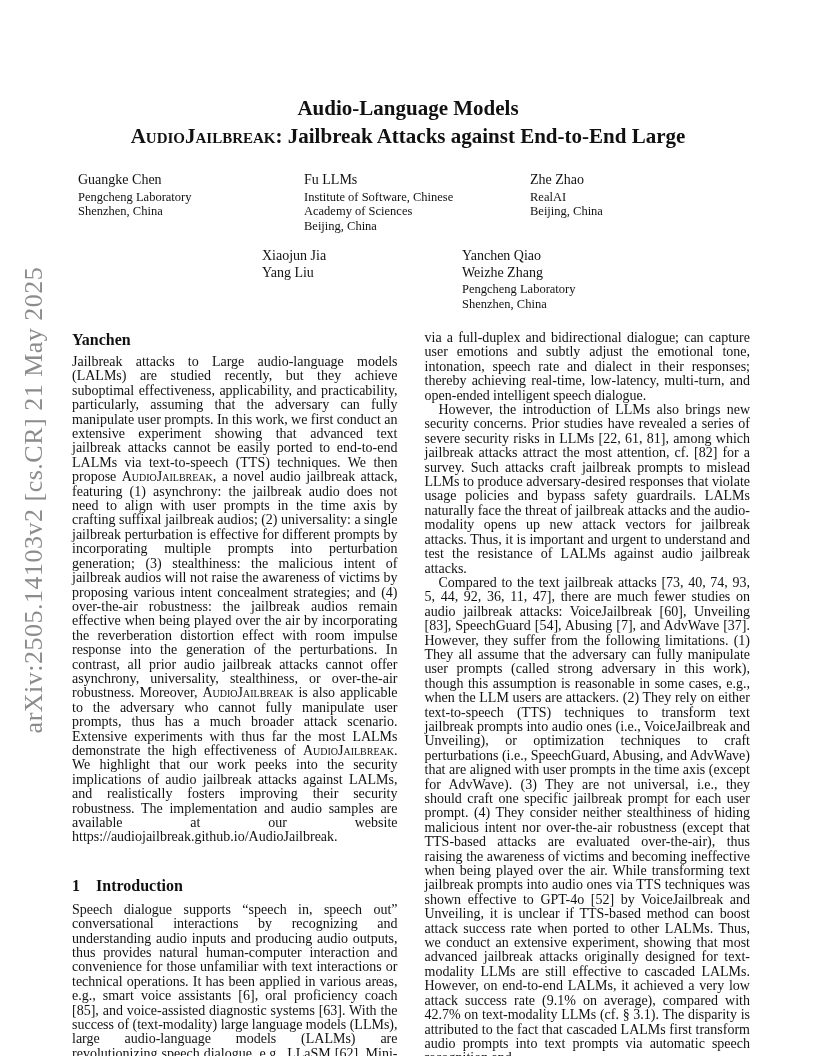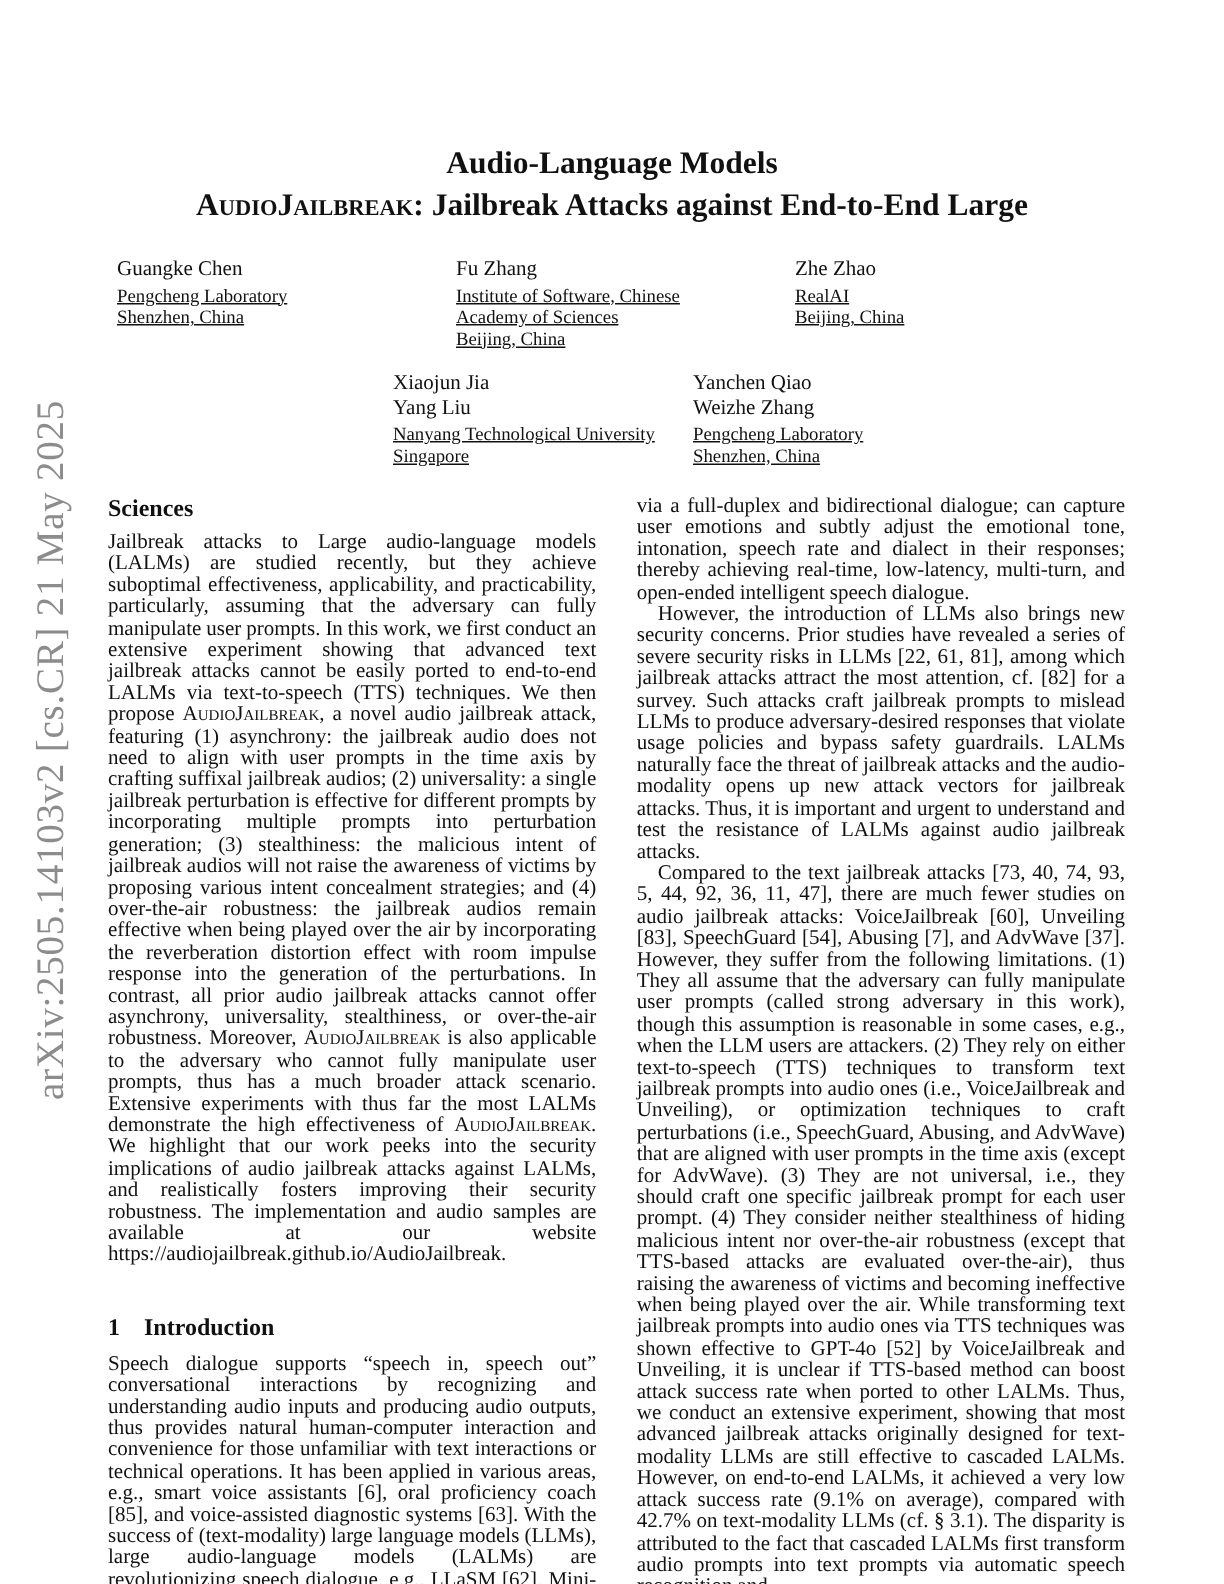--- a/index.html
+++ b/index.html
@@ -40,21 +40,21 @@
     left: 78px;
     width: 678px;
     display: flex;
     text-align: left;
   }
   .row1 { top: 172px; }
   .row1 .author { flex: 1; }
   .row2 { top: 248px; justify-content: center; padding-left: 45px; }
   .row2 .author { width: 200px; flex: none; }
   .author-names { font-size: 14px; line-height: 16.5px; }
-  .author-affil { font-size: 12.5px; line-height: 14.5px; margin-top: 1px; text-decoration: underline; }
+  .author-affil { font-size: 12.5px; line-height: 14.5px; margin-top: 1px; }
   .columns {
     position: absolute;
     top: 331px;
     left: 72px;
     width: 678px;
     display: flex;
     gap: 27px;
   }
   .col { width: 325.5px; }
   .abs-heading {
@@ -96,21 +96,21 @@
         <div class="author-names">
           <div>Guangke Chen</div>
         </div>
         <div class="author-affil">
           <div>Pengcheng Laboratory</div>
           <div>Shenzhen, China</div>
         </div>
       </div>
       <div class="author">
         <div class="author-names">
-          <div>Fu Zhang</div>
+          <div>Fu LLMs</div>
         </div>
         <div class="author-affil">
           <div>Institute of Software, Chinese</div>
           <div>Academy of Sciences</div>
           <div>Beijing, China</div>
         </div>
       </div>
       <div class="author">
         <div class="author-names">
           <div>Zhe Zhao</div>
@@ -120,40 +120,36 @@
           <div>Beijing, China</div>
         </div>
       </div>
     </div>
   <div class="authors-row row2">
       <div class="author">
         <div class="author-names">
           <div>Xiaojun Jia</div>
           <div>Yang Liu</div>
         </div>
-        <div class="author-affil">
-          <div>Nanyang Technological University</div>
-          <div>Singapore</div>
-        </div>
       </div>
       <div class="author">
         <div class="author-names">
           <div>Yanchen Qiao</div>
           <div>Weizhe Zhang</div>
         </div>
         <div class="author-affil">
           <div>Pengcheng Laboratory</div>
           <div>Shenzhen, China</div>
         </div>
       </div>
     </div>
 
   <div class="columns">
     <div class="col">
-      <h2 class="abs-heading">Sciences</h2>
+      <h2 class="abs-heading">Yanchen</h2>
       <p class="body-text">Jailbreak attacks to Large audio-language models (LALMs) are studied recently, but they achieve suboptimal effectiveness, applicability, and practicability, particularly, assuming that the adversary can fully manipulate user prompts. In this work, we first conduct an extensive experiment showing that advanced text jailbreak attacks cannot be easily ported to end-to-end LALMs via text-to-speech (TTS) techniques. We then propose <span class="sc">AudioJailbreak</span>, a novel audio jailbreak attack, featuring (1) asynchrony: the jailbreak audio does not need to align with user prompts in the time axis by crafting suffixal jailbreak audios; (2) universality: a single jailbreak perturbation is effective for different prompts by incorporating multiple prompts into perturbation generation; (3) stealthiness: the malicious intent of jailbreak audios will not raise the awareness of victims by proposing various intent concealment strategies; and (4) over-the-air robustness: the jailbreak audios remain effective when being played over the air by incorporating the reverberation distortion effect with room impulse response into the generation of the perturbations. In contrast, all prior audio jailbreak attacks cannot offer asynchrony, universality, stealthiness, or over-the-air robustness. Moreover, <span class="sc">AudioJailbreak</span> is also applicable to the adversary who cannot fully manipulate user prompts, thus has a much broader attack scenario. Extensive experiments with thus far the most LALMs demonstrate the high effectiveness of <span class="sc">AudioJailbreak</span>. We highlight that our work peeks into the security implications of audio jailbreak attacks against LALMs, and realistically fosters improving their security robustness. The implementation and audio samples are available at our website https://audiojailbreak.github.io/AudioJailbreak.</p>
       <h2 class="sec-heading"><span class="sec-num">1</span><span>Introduction</span></h2>
       <p class="body-text">Speech dialogue supports “speech in, speech out” conversational interactions by recognizing and understanding audio inputs and producing audio outputs, thus provides natural human-computer interaction and convenience for those unfamiliar with text interactions or technical operations. It has been applied in various areas, e.g., smart voice assistants [6], oral proficiency coach [85], and voice-assisted diagnostic systems [63]. With the success of (text-modality) large language models (LLMs), large audio-language models (LALMs) are revolutionizing speech dialogue, e.g., LLaSM [62], Mini-Omni [78], and SpeechGPT [89]. They are free of wake-up words; can handle speech overlap, interruptions, and interjections</p>
     </div>
     <div class="col">
       <p class="body-text">via a full-duplex and bidirectional dialogue; can capture user emotions and subtly adjust the emotional tone, intonation, speech rate and dialect in their responses; thereby achieving real-time, low-latency, multi-turn, and open-ended intelligent speech dialogue.</p>
       <p class="body-text indent">However, the introduction of LLMs also brings new security concerns. Prior studies have revealed a series of severe security risks in LLMs [22, 61, 81], among which jailbreak attacks attract the most attention, cf. [82] for a survey. Such attacks craft jailbreak prompts to mislead LLMs to produce adversary-desired responses that violate usage policies and bypass safety guardrails. LALMs naturally face the threat of jailbreak attacks and the audio-modality opens up new attack vectors for jailbreak attacks. Thus, it is important and urgent to understand and test the resistance of LALMs against audio jailbreak attacks.</p>
       <p class="body-text indent">Compared to the text jailbreak attacks [73, 40, 74, 93, 5, 44, 92, 36, 11, 47], there are much fewer studies on audio jailbreak attacks: VoiceJailbreak [60], Unveiling [83], SpeechGuard [54], Abusing [7], and AdvWave [37]. However, they suffer from the following limitations. (1) They all assume that the adversary can fully manipulate user prompts (called strong adversary in this work), though this assumption is reasonable in some cases, e.g., when the LLM users are attackers. (2) They rely on either text-to-speech (TTS) techniques to transform text jailbreak prompts into audio ones (i.e., VoiceJailbreak and Unveiling), or optimization techniques to craft perturbations (i.e., SpeechGuard, Abusing, and AdvWave) that are aligned with user prompts in the time axis (except for AdvWave). (3) They are not universal, i.e., they should craft one specific jailbreak prompt for each user prompt. (4) They consider neither stealthiness of hiding malicious intent nor over-the-air robustness (except that TTS-based attacks are evaluated over-the-air), thus raising the awareness of victims and becoming ineffective when being played over the air. While transforming text jailbreak prompts into audio ones via TTS techniques was shown effective to GPT-4o [52] by VoiceJailbreak and Unveiling, it is unclear if TTS-based method can boost attack success rate when ported to other LALMs. Thus, we conduct an extensive experiment, showing that most advanced jailbreak attacks originally designed for text-modality LLMs are still effective to cascaded LALMs. However, on end-to-end LALMs, it achieved a very low attack success rate (9.1% on average), compared with 42.7% on text-modality LLMs (cf. § 3.1). The disparity is attributed to the fact that cascaded LALMs first transform audio prompts into text prompts via automatic speech recognition and</p>
     </div>
   </div>

